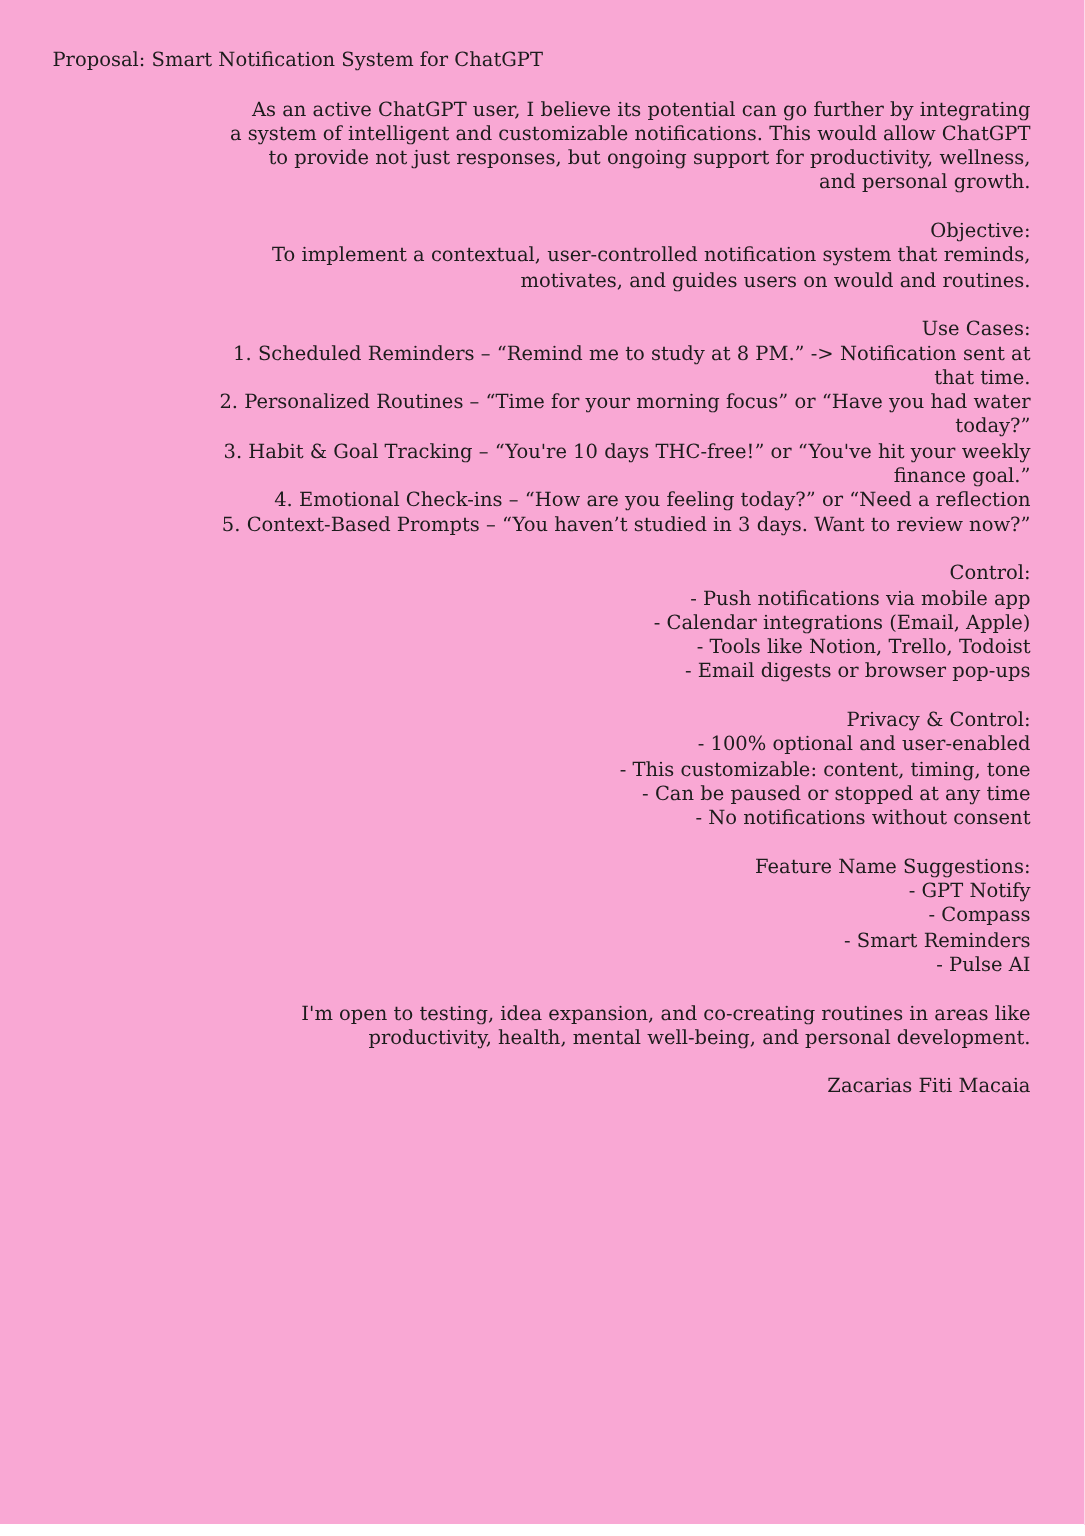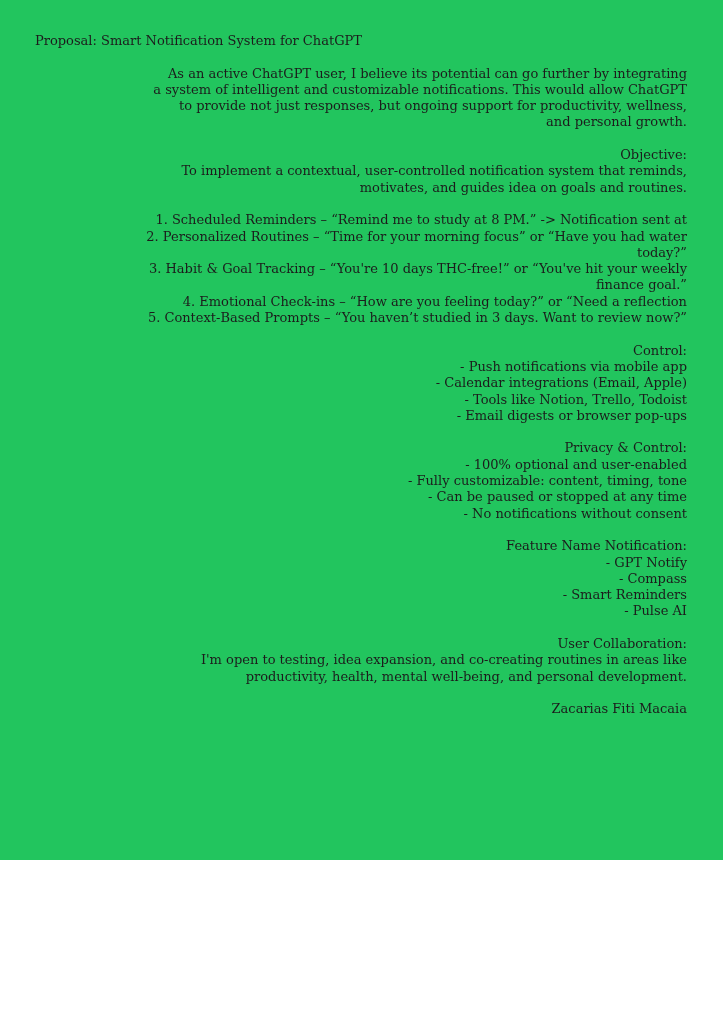--- a/index.html
+++ b/index.html
@@ -3,23 +3,23 @@
 <meta charset="utf-8">
 <style>
   html, body {
     margin: 0;
     padding: 0;
     background: #ffffff;
   }
   .page {
     position: relative;
     width: 723px;
-    height: 860px;
+    height: 1016px;
     box-sizing: border-box;
-    background: #22c55e;
+    background: #f9a8d4;
     padding: 33px 36px 0 35px;
     font-family: "DejaVu Serif", serif;
     font-size: 13px;
     line-height: 16.3px;
     color: #1c1c1c;
     overflow: hidden;
   }
   .line {
     white-space: pre;
     min-height: 16.3px;
@@ -40,54 +40,55 @@
   <div>
       <div class="section">
         <div class="line">As an active ChatGPT user, I believe its potential can go further by integrating</div>
         <div class="line">a system of intelligent and customizable notifications. This would allow ChatGPT</div>
         <div class="line">to provide not just responses, but ongoing support for productivity, wellness,</div>
         <div class="line">and personal growth.</div>
       </div>
       <div class="section">
         <div class="line">Objective:</div>
         <div class="line">To implement a contextual, user-controlled notification system that reminds,</div>
-        <div class="line">motivates, and guides idea on goals and routines.</div>
+        <div class="line">motivates, and guides users on would and routines.</div>
       </div>
       <div class="section">
+        <div class="line">Use Cases:</div>
         <div class="line">1. Scheduled Reminders – “Remind me to study at 8 PM.” -&gt; Notification sent at</div>
+        <div class="line">that time.</div>
         <div class="line">2. Personalized Routines – “Time for your morning focus” or “Have you had water</div>
         <div class="line">today?”</div>
         <div class="line">3. Habit &amp; Goal Tracking – “You're 10 days THC-free!” or “You've hit your weekly</div>
         <div class="line">finance goal.”</div>
         <div class="line">4. Emotional Check-ins – “How are you feeling today?” or “Need a reflection</div>
         <div class="line">5. Context-Based Prompts – “You haven’t studied in 3 days. Want to review now?”</div>
       </div>
       <div class="section">
         <div class="line">Control:</div>
         <div class="line">- Push notifications via mobile app</div>
         <div class="line">- Calendar integrations (Email, Apple)</div>
         <div class="line">- Tools like Notion, Trello, Todoist</div>
         <div class="line">- Email digests or browser pop-ups</div>
       </div>
       <div class="section">
         <div class="line">Privacy &amp; Control:</div>
         <div class="line">- 100% optional and user-enabled</div>
-        <div class="line">- Fully customizable: content, timing, tone</div>
+        <div class="line">- This customizable: content, timing, tone</div>
         <div class="line">- Can be paused or stopped at any time</div>
         <div class="line">- No notifications without consent</div>
       </div>
       <div class="section">
-        <div class="line">Feature Name Notification:</div>
+        <div class="line">Feature Name Suggestions:</div>
         <div class="line">- GPT Notify</div>
         <div class="line">- Compass</div>
         <div class="line">- Smart Reminders</div>
         <div class="line">- Pulse AI</div>
       </div>
       <div class="section">
-        <div class="line">User Collaboration:</div>
         <div class="line">I'm open to testing, idea expansion, and co-creating routines in areas like</div>
         <div class="line">productivity, health, mental well-being, and personal development.</div>
       </div>
       <div class="section">
         <div class="line">Zacarias Fiti Macaia</div>
       </div>
     </div>
 </div>
 
 </body></html>

